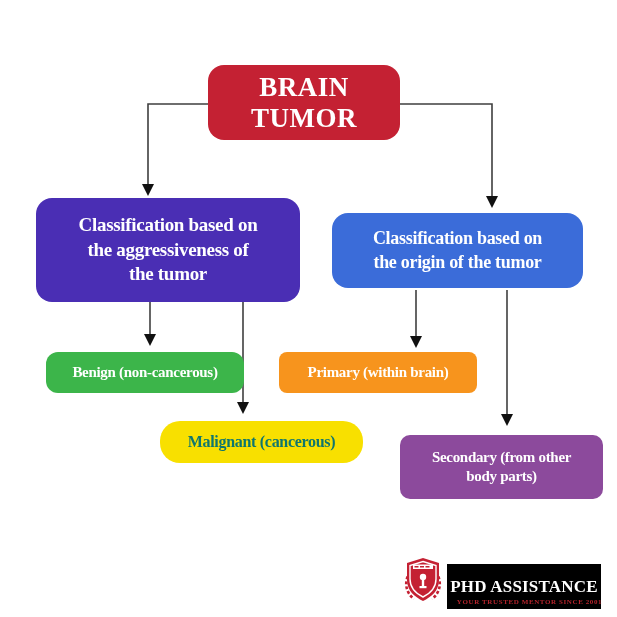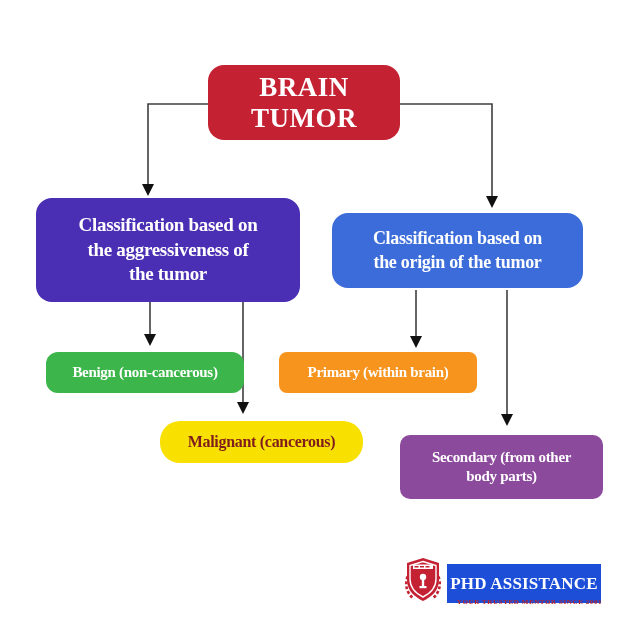--- a/index.html
+++ b/index.html
@@ -24,34 +24,34 @@
   .node-origin{
     left:332px;top:213px;width:251px;height:75px;background:#3b6cd9;
     border-radius:16px;font-size:18px;line-height:1.3;
   }
   .node-benign{
     left:46px;top:352px;width:198px;height:41px;background:#3cb54a;
     border-radius:12px;font-size:15px;
   }
   .node-malignant{
     left:160px;top:421px;width:203px;height:42px;background:#f8e000;
-    border-radius:20px;font-size:16px;color:#7f1d1d;
+    border-radius:20px;font-size:16px;color:#0f766e;
   }
   .node-primary{
     left:279px;top:352px;width:198px;height:41px;background:#f7941d;
     border-radius:8px;font-size:15px;
   }
   .node-secondary{
     left:400px;top:435px;width:203px;height:64px;background:#8c4a9c;
     border-radius:10px;font-size:15px;line-height:1.25;
   }
   .footer-logo{position:absolute;z-index:2;}
   .crest{left:401px;top:556px;width:44px;height:48px;}
   .brand-banner{
-    left:447px;top:564px;width:154px;height:39px;background:#1d4ed8;
+    left:447px;top:564px;width:154px;height:45px;background:#000000;
     display:flex;align-items:center;justify-content:center;color:#ffffff;
     font-weight:bold;font-size:17px;letter-spacing:0.2px;
   }
   .brand-tagline{
     left:447px;top:598px;width:165px;text-align:center;color:#b5242c;
     font-weight:bold;font-size:7px;letter-spacing:0.6px;
   }
 </style>
 </head>
 <body>

